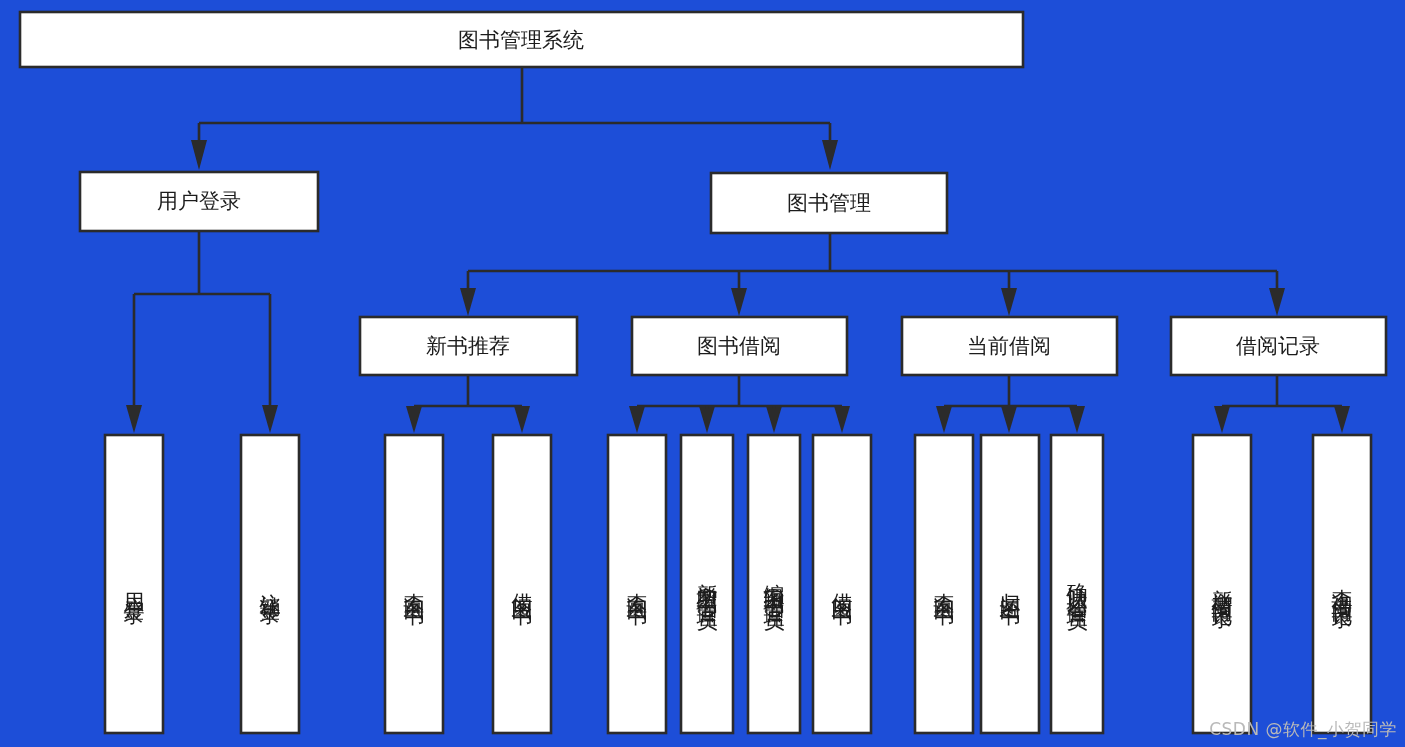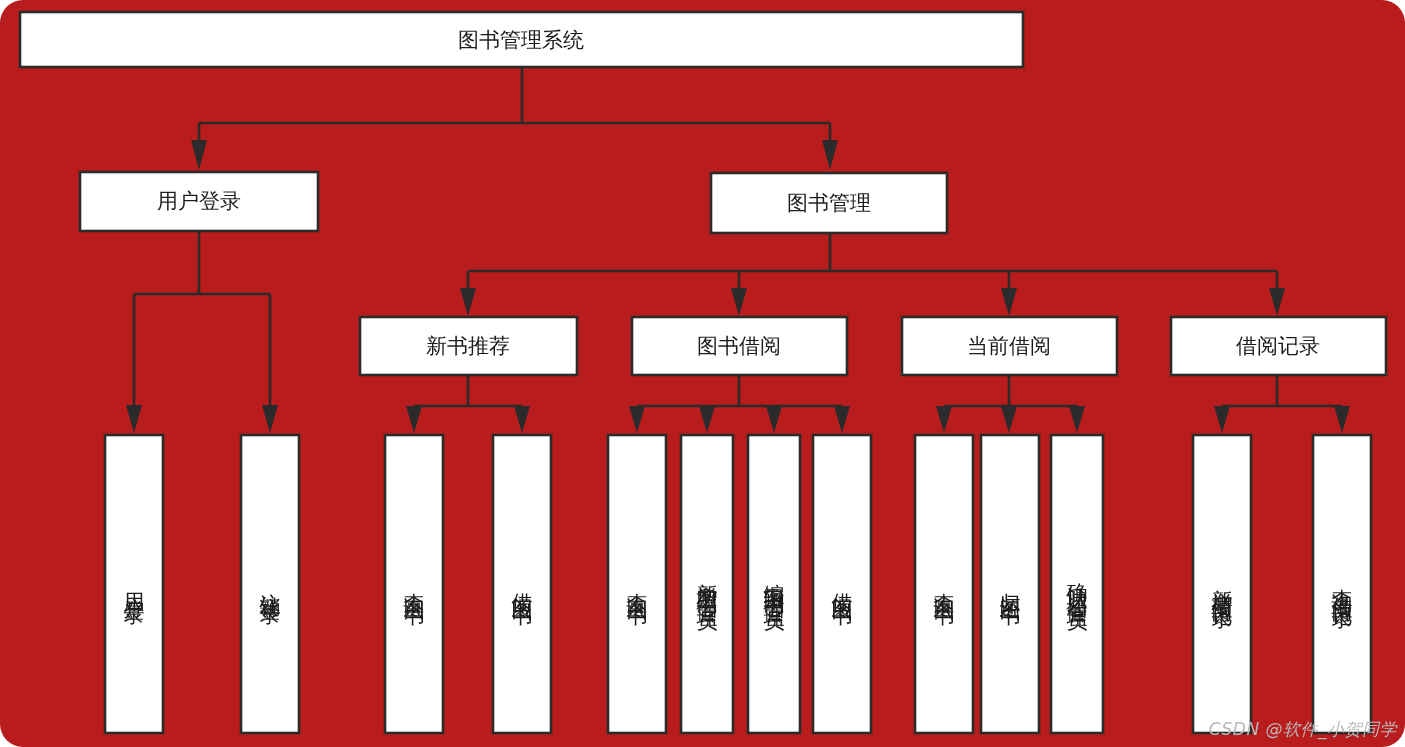--- a/index.html
+++ b/index.html
@@ -8,23 +8,22 @@
     padding: 0;
     background: #ffffff;
   }
   body {
     font-family: "DejaVu Sans", "Liberation Sans", sans-serif;
   }
   #diagram-root {
     position: relative;
     width: 1405px;
     height: 747px;
-    background: #b91c1c;
+    background: #1d4ed8;
     overflow: hidden;
-    border-radius: 23px;
   }
   svg#tree-svg {
     position: absolute;
     top: 0;
     left: 0;
     width: 1405px;
     height: 747px;
     display: block;
   }
   .node-box {
@@ -61,21 +60,20 @@
   .watermark-text {
     position: absolute;
     right: 8px;
     bottom: 6px;
     font-family: "DejaVu Sans", "Liberation Sans", sans-serif;
     font-size: 17px;
     color: #b9b9b9;
     white-space: nowrap;
     letter-spacing: 0.5px;
     user-select: none;
-    font-style: italic;
   }
 </style>
 </head>
 <body>
 
 <div id="diagram-root">
 
   <svg id="tree-svg" viewBox="0 0 1405 747">
 
     <g>

